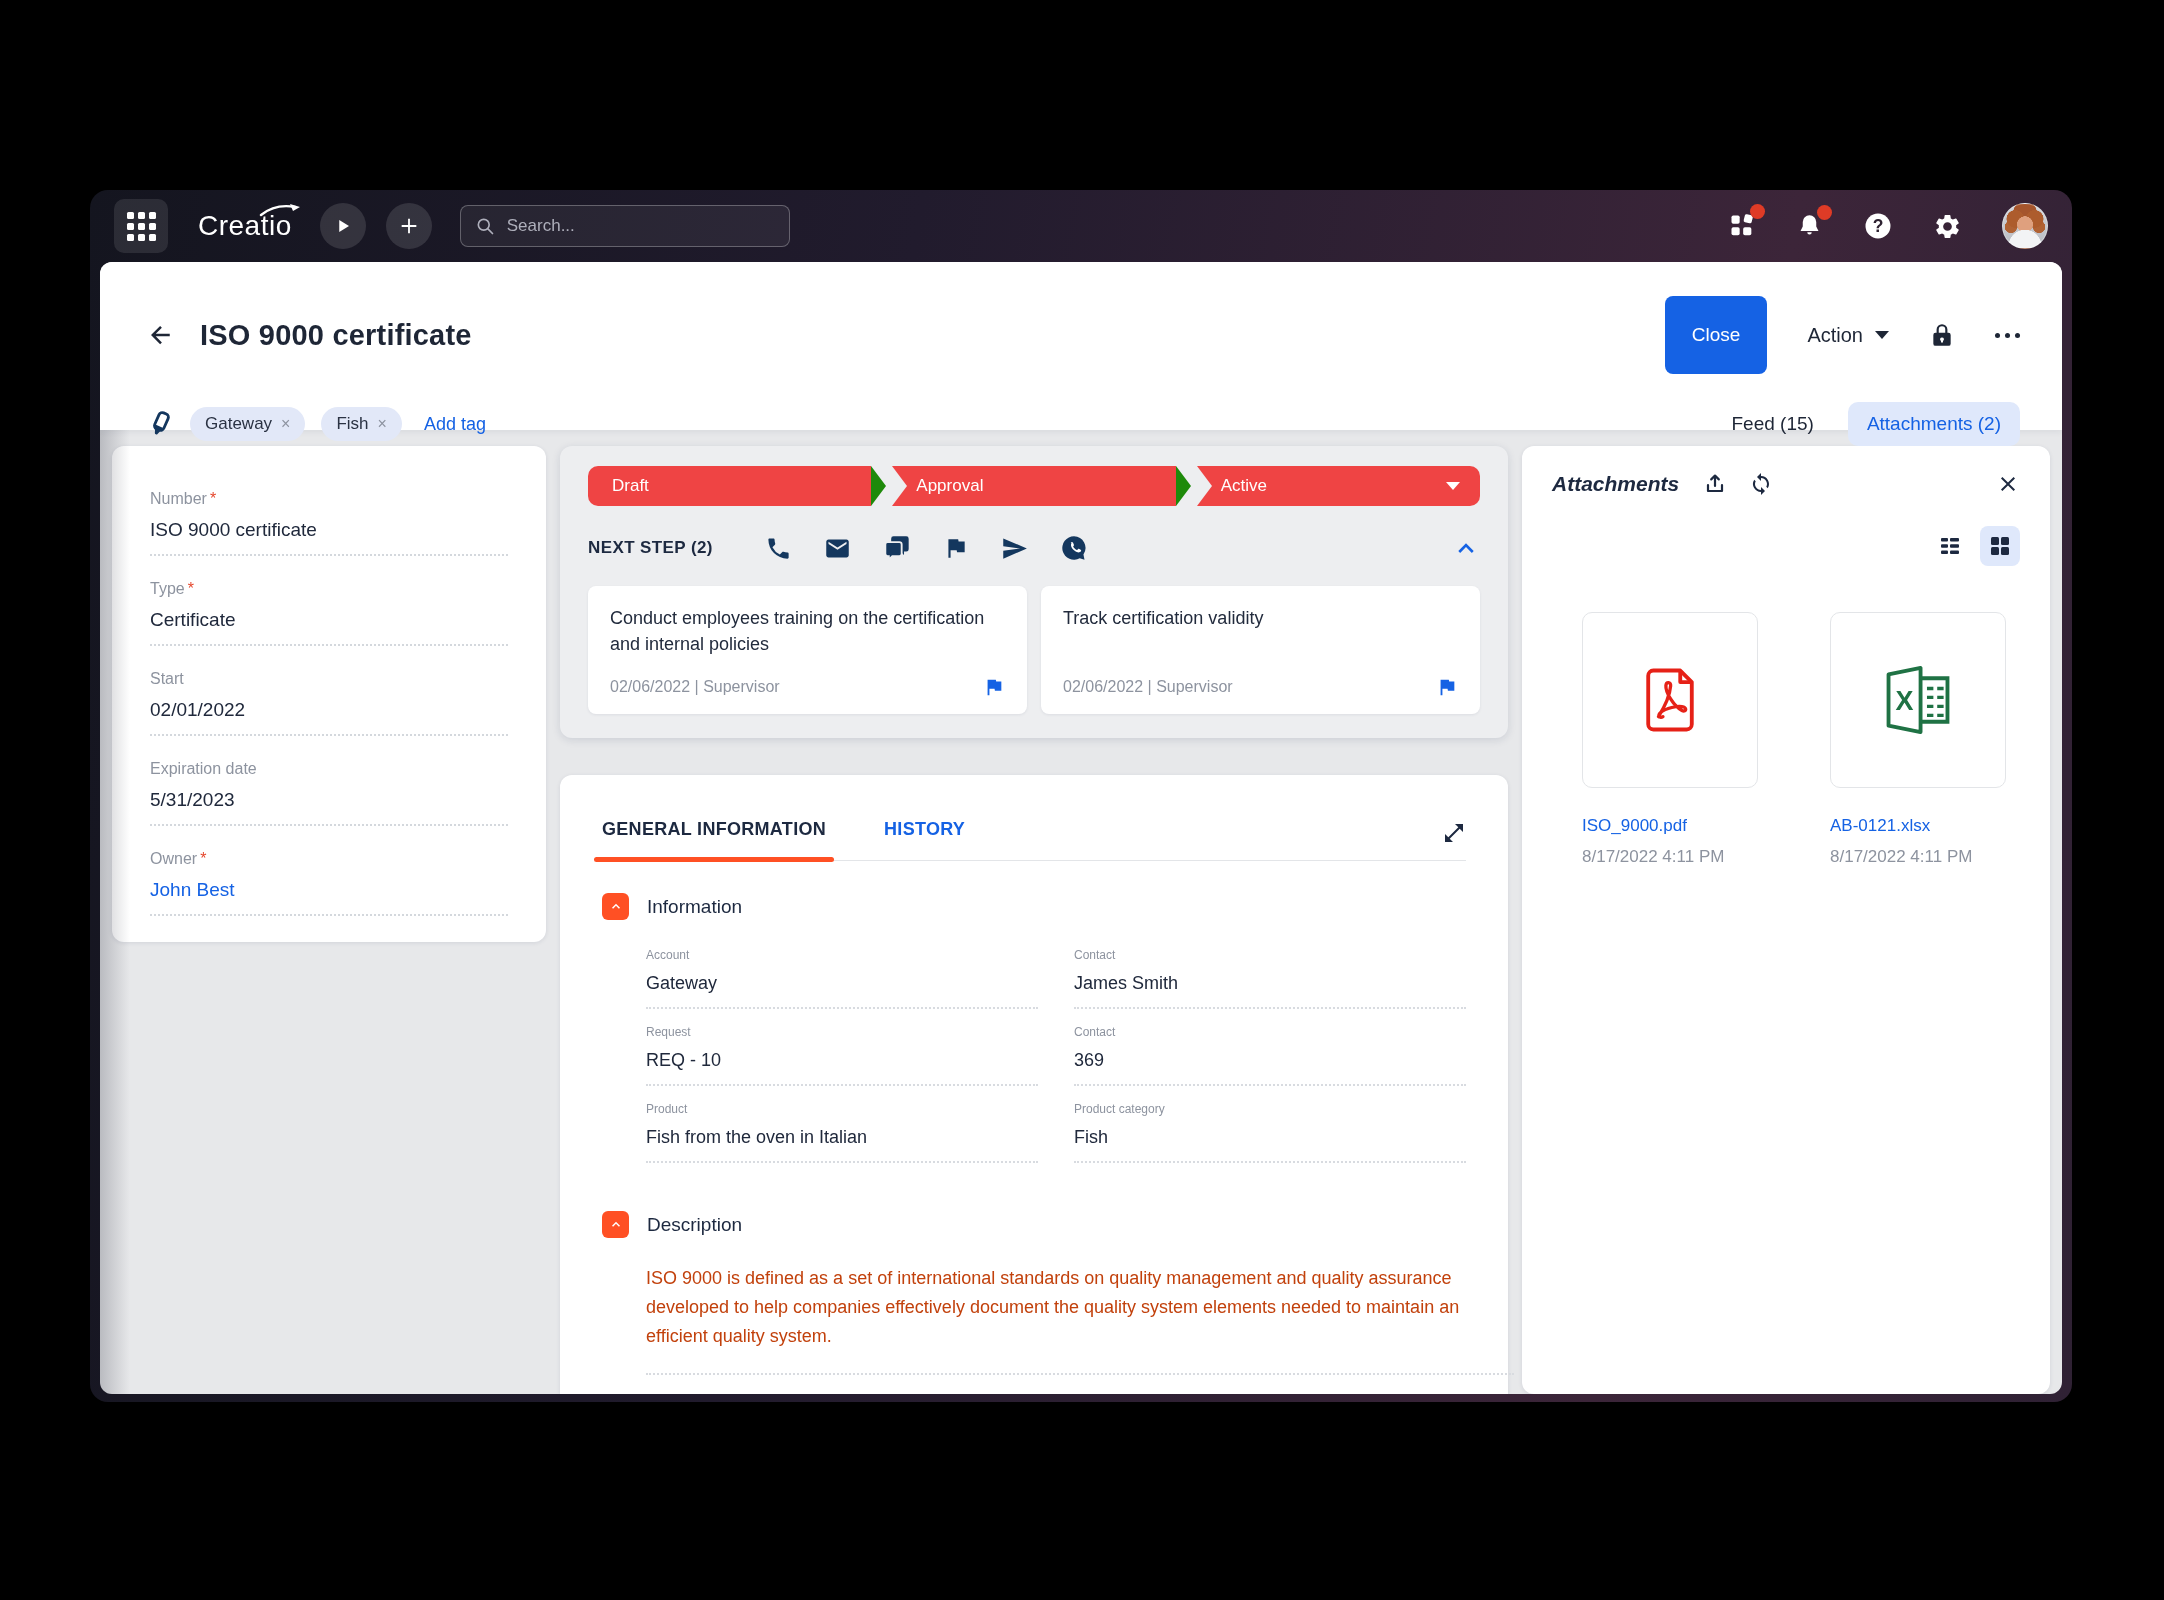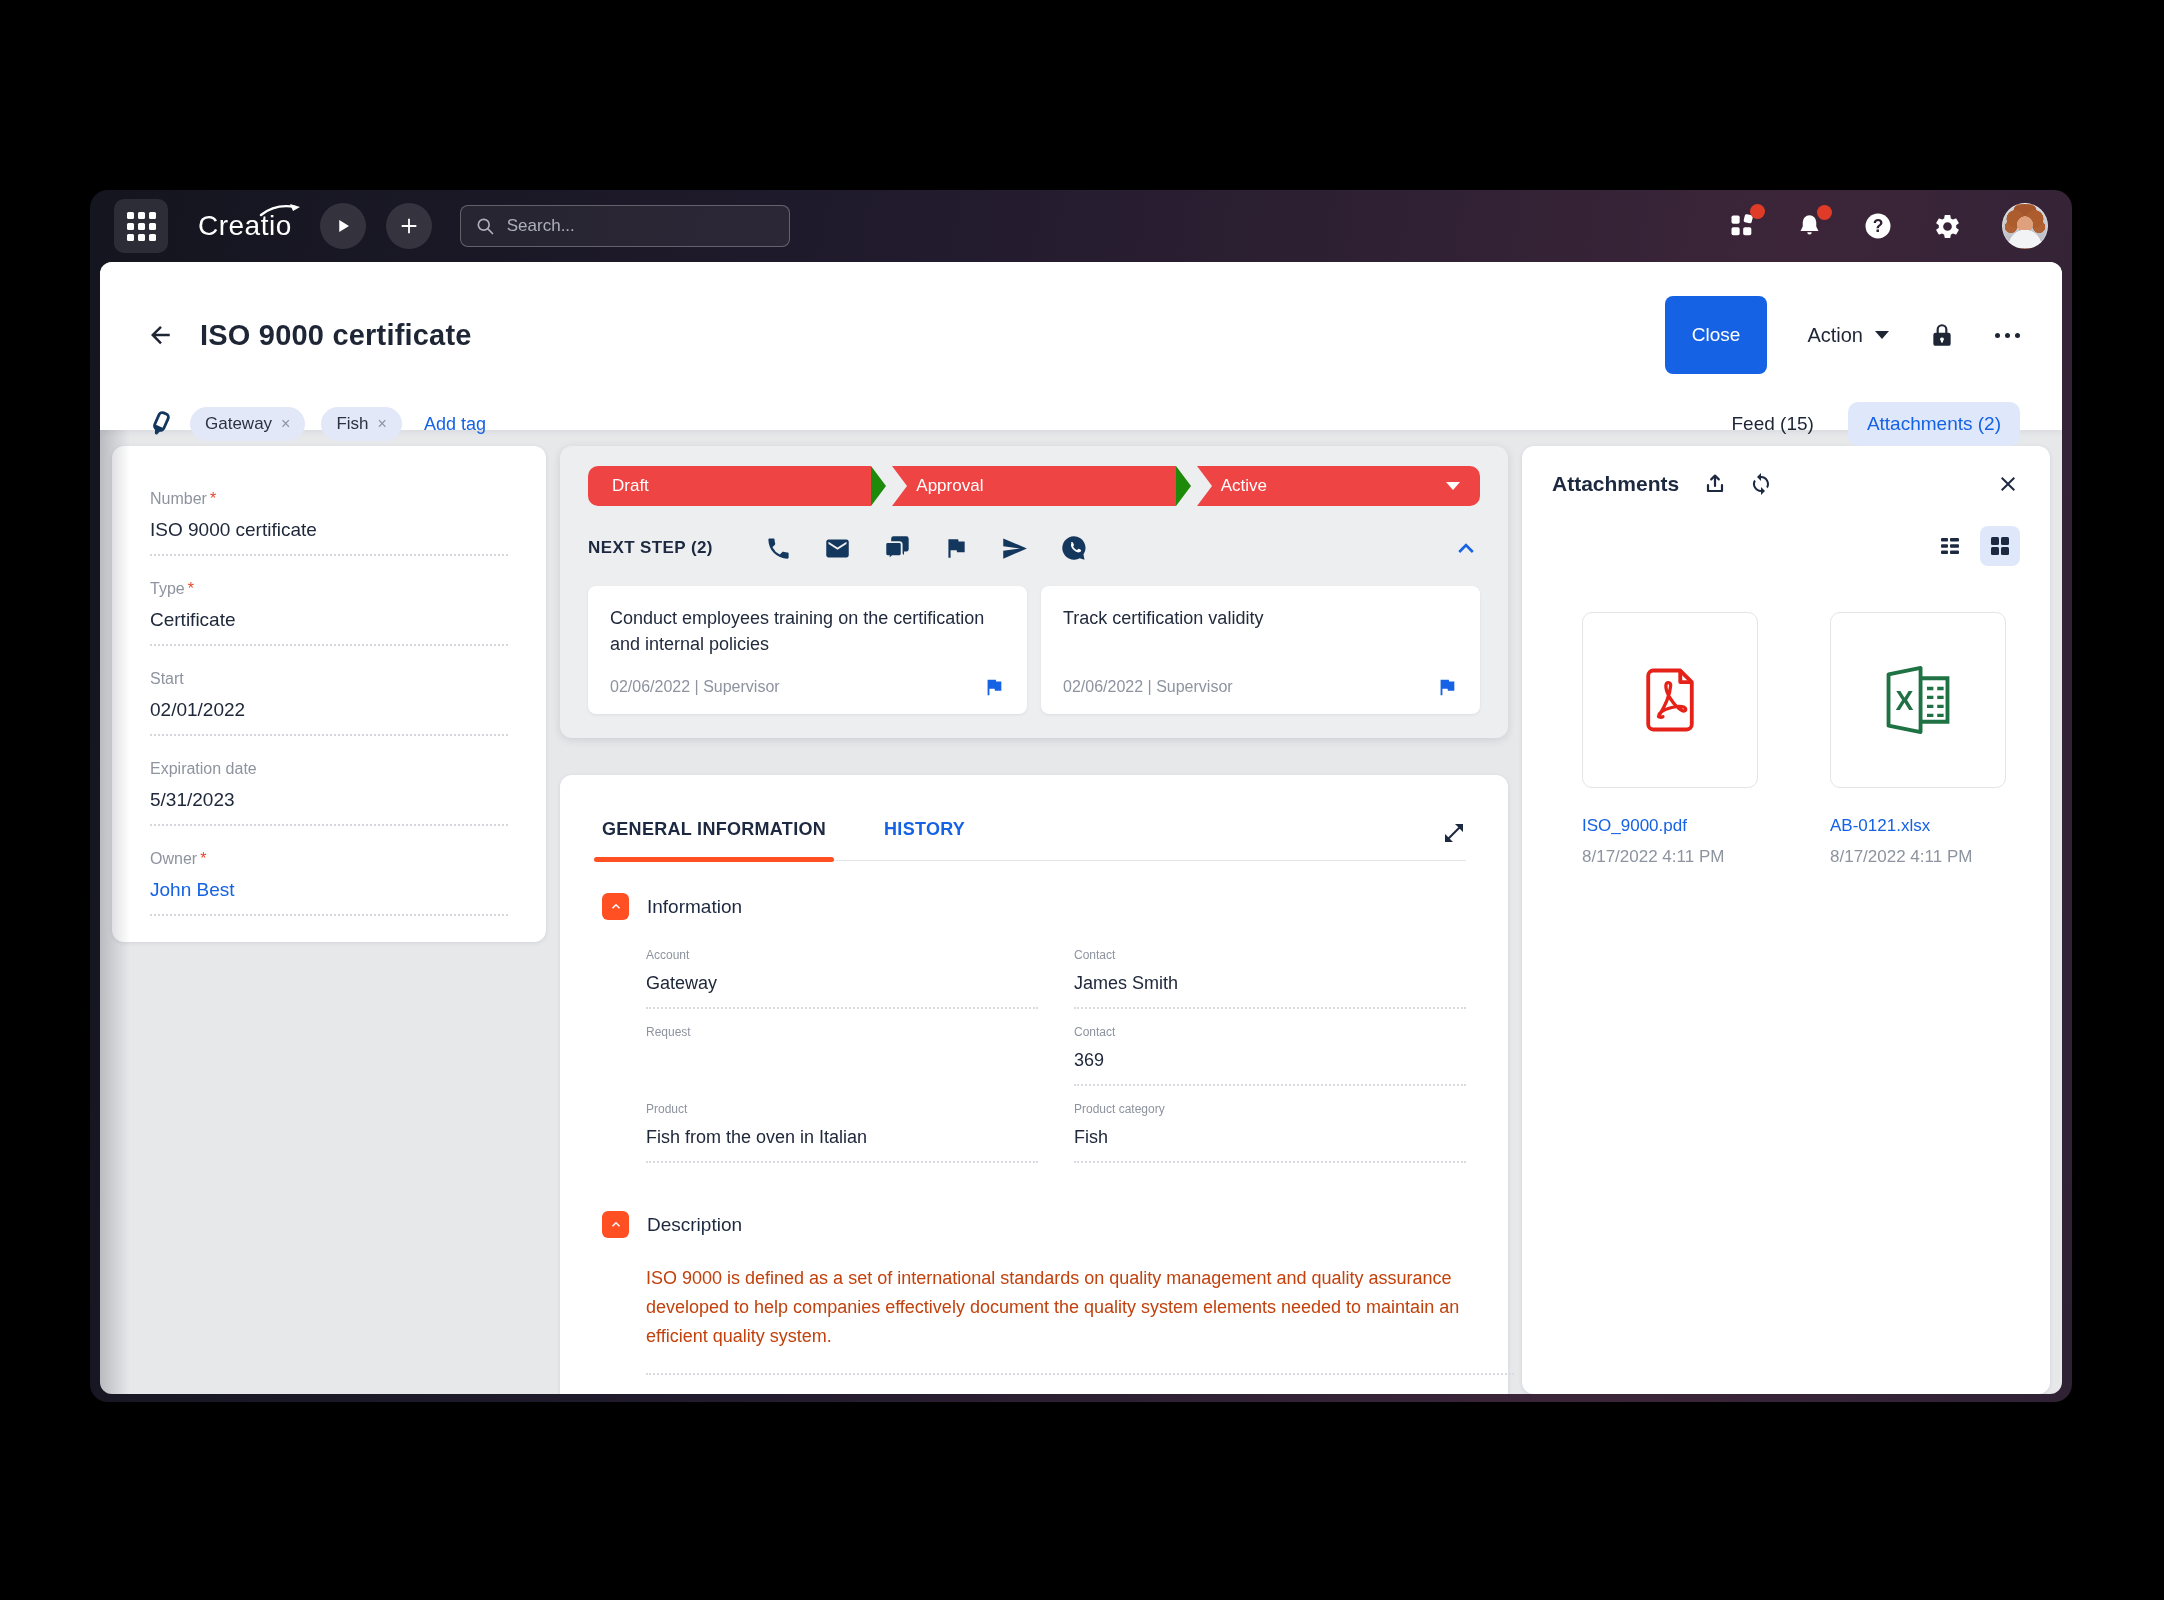--- a/index.html
+++ b/index.html
@@ -117,21 +117,21 @@
   .info-grid { display:grid; grid-template-columns:1fr 1fr; column-gap:36px; margin:28px 0 0 44px; }
   .info-field { margin-bottom:16px; }
   .info-label { font-size:12px; color:#8d939f; margin-bottom:11px; }
   .info-value { font-size:18px; color:#20293c; padding-bottom:13px; border-bottom:2px dotted #d8dbe0; }
 
   .desc-text { margin:26px 0 0 44px; width:868px; font-size:18px; color:#c2410c; line-height:1.62;
                padding-bottom:22px; border-bottom:2px dotted #d8dbe0; }
 
   .right-col { width:528px; flex:none; }
   .right-panel { background:#fff; border-radius:12px; height:100%; padding:26px 30px; box-shadow:0 1px 4px rgba(25,39,80,.10); }
-  .ap-header { display:flex; align-items:center; }
+  .ap-header { display:flex; align-items:center;font-style:italic; }
   .ap-title { font-size:21px; font-weight:700; color:#1d2940; }
   .ap-hicons { display:flex; gap:22px; margin-left:24px; align-items:center; }
   .ap-close { margin-left:auto; cursor:pointer; display:flex; }
   .view-toggles { display:flex; justify-content:flex-end; gap:10px; margin-top:30px; }
   .toggle { width:40px; height:40px; border-radius:8px; display:flex; align-items:center; justify-content:center; cursor:pointer; }
   .toggle.active { background:#dfe8fb; }
   .files-row { display:flex; gap:72px; margin-top:46px; padding:0 30px; }
   .file-tile { width:176px; height:176px; border:1px solid #e3e5e8; border-radius:10px; background:#fff;
                display:flex; align-items:center; justify-content:center; cursor:pointer; }
   .file-name { margin-top:28px; font-size:17px; color:#1562e4; cursor:pointer; }
@@ -394,20 +394,21 @@
             <div class="info-field">
               <div class="info-label">Account</div>
               <div class="info-value link">Gateway</div>
             </div>
             <div class="info-field">
               <div class="info-label">Contact</div>
               <div class="info-value link">James Smith</div>
             </div>
             <div class="info-field">
               <div class="info-label">Request</div>
+              <div class="info-value link">REQ - 10</div>
             </div>
             <div class="info-field">
               <div class="info-label">Contact</div>
               <div class="info-value link">369</div>
             </div>
             <div class="info-field">
               <div class="info-label">Product</div>
               <div class="info-value">Fish from the oven in Italian</div>
             </div>
             <div class="info-field">

